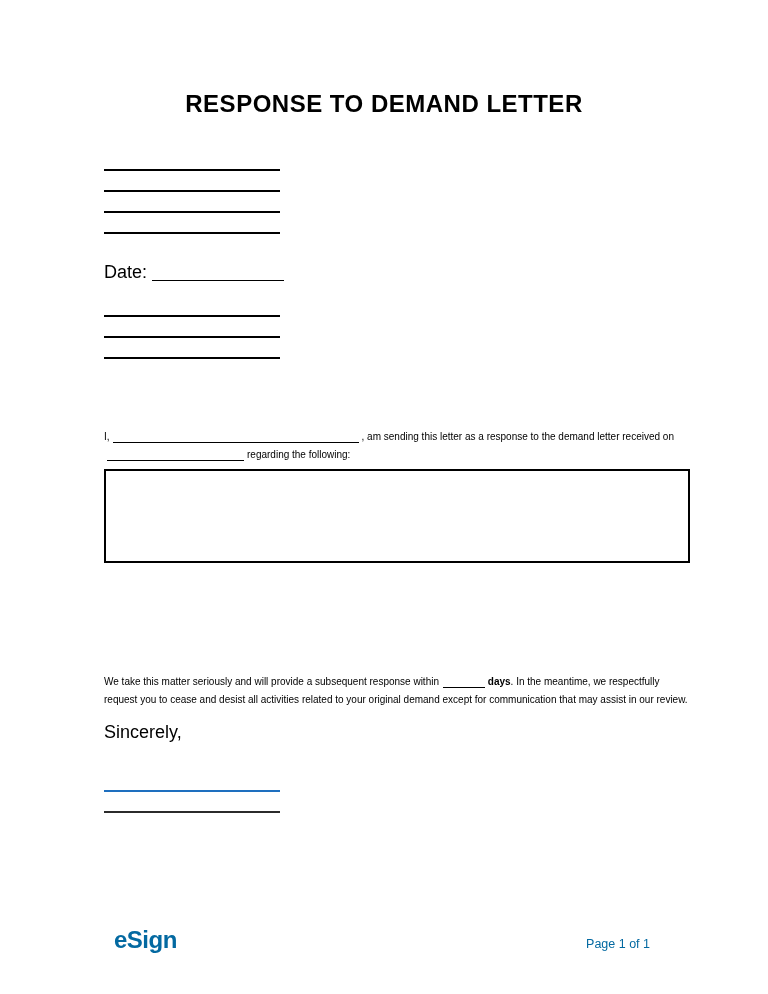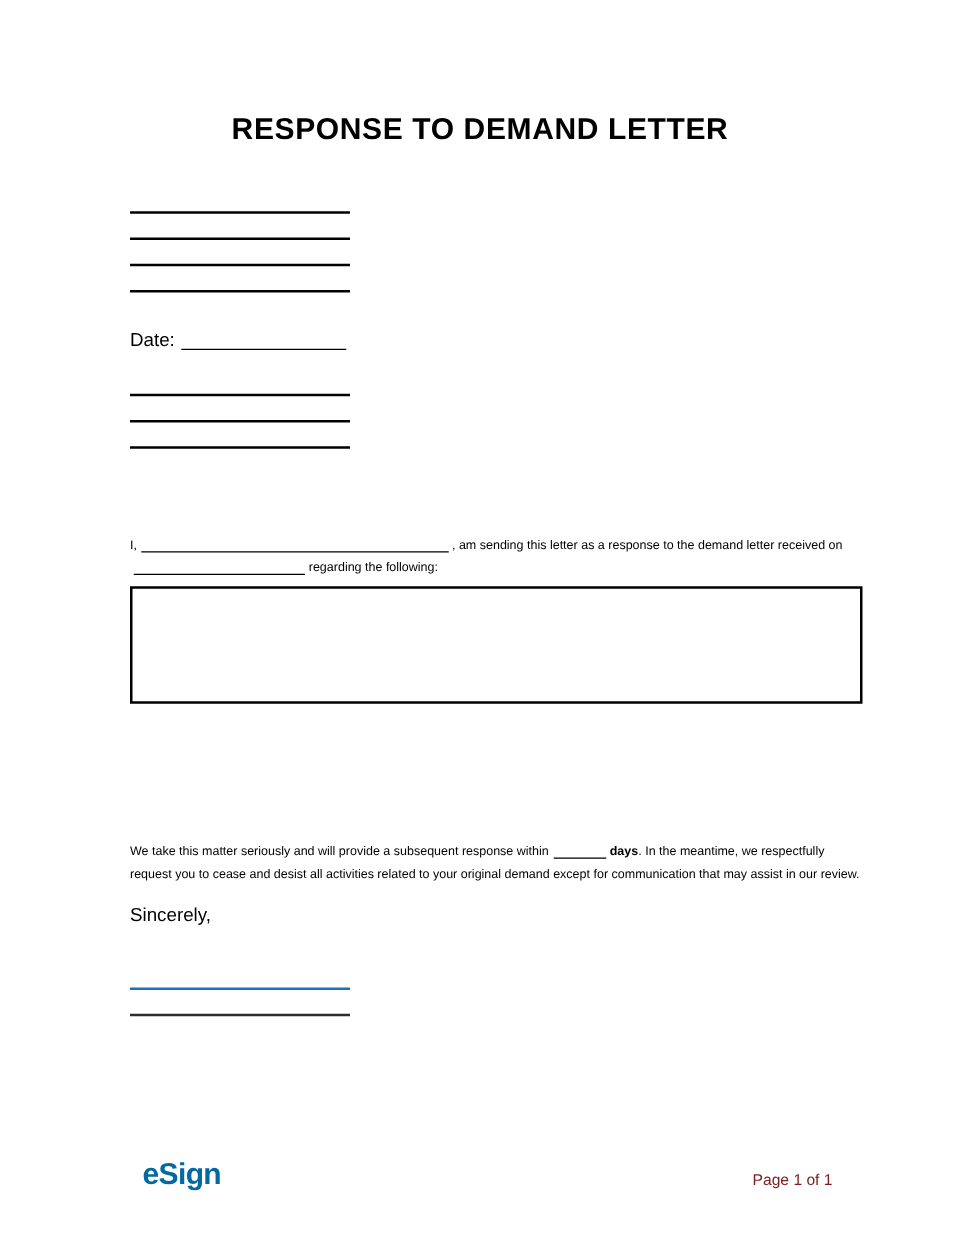--- a/index.html
+++ b/index.html
@@ -31,21 +31,21 @@
   .blank-line {
     width: 176px;
     height: 19px;
     border-bottom: 2px solid #000000;
   }
   .sender-block { position: absolute; left: 90px; top: 150px; }
   .recipient-block { position: absolute; left: 90px; top: 296px; }
   .text-row {
     position: absolute;
     left: 90px;
-    font-size: 15px;
+    font-size: 18px;
     line-height: 17.5px;
     white-space: nowrap;
   }
   .date-row { top: 264px; }
   .dear-row { top: 394px; }
   .inline-blank {
     display: inline-block;
     border-bottom: 1.5px solid #000000;
     height: 12px;
     vertical-align: -3px;
@@ -94,24 +94,24 @@
     position: absolute;
     left: 100px;
     top: 926px;
     font-size: 24px;
     font-weight: bold;
     letter-spacing: -0.5px;
     color: #0369a1;
   }
   .footer-page {
     position: absolute;
-    right: 88px;
+    right: 104px;
     top: 937px;
     font-size: 12.5px;
-    color: #7f1d1d;
+    color: #0369a1;
   }
   .bold { font-weight: bold; }
 </style>
 </head>
 <body>
 
 <div class="page">
 
   <h1 class="doc-title">RESPONSE TO DEMAND LETTER</h1>
 

